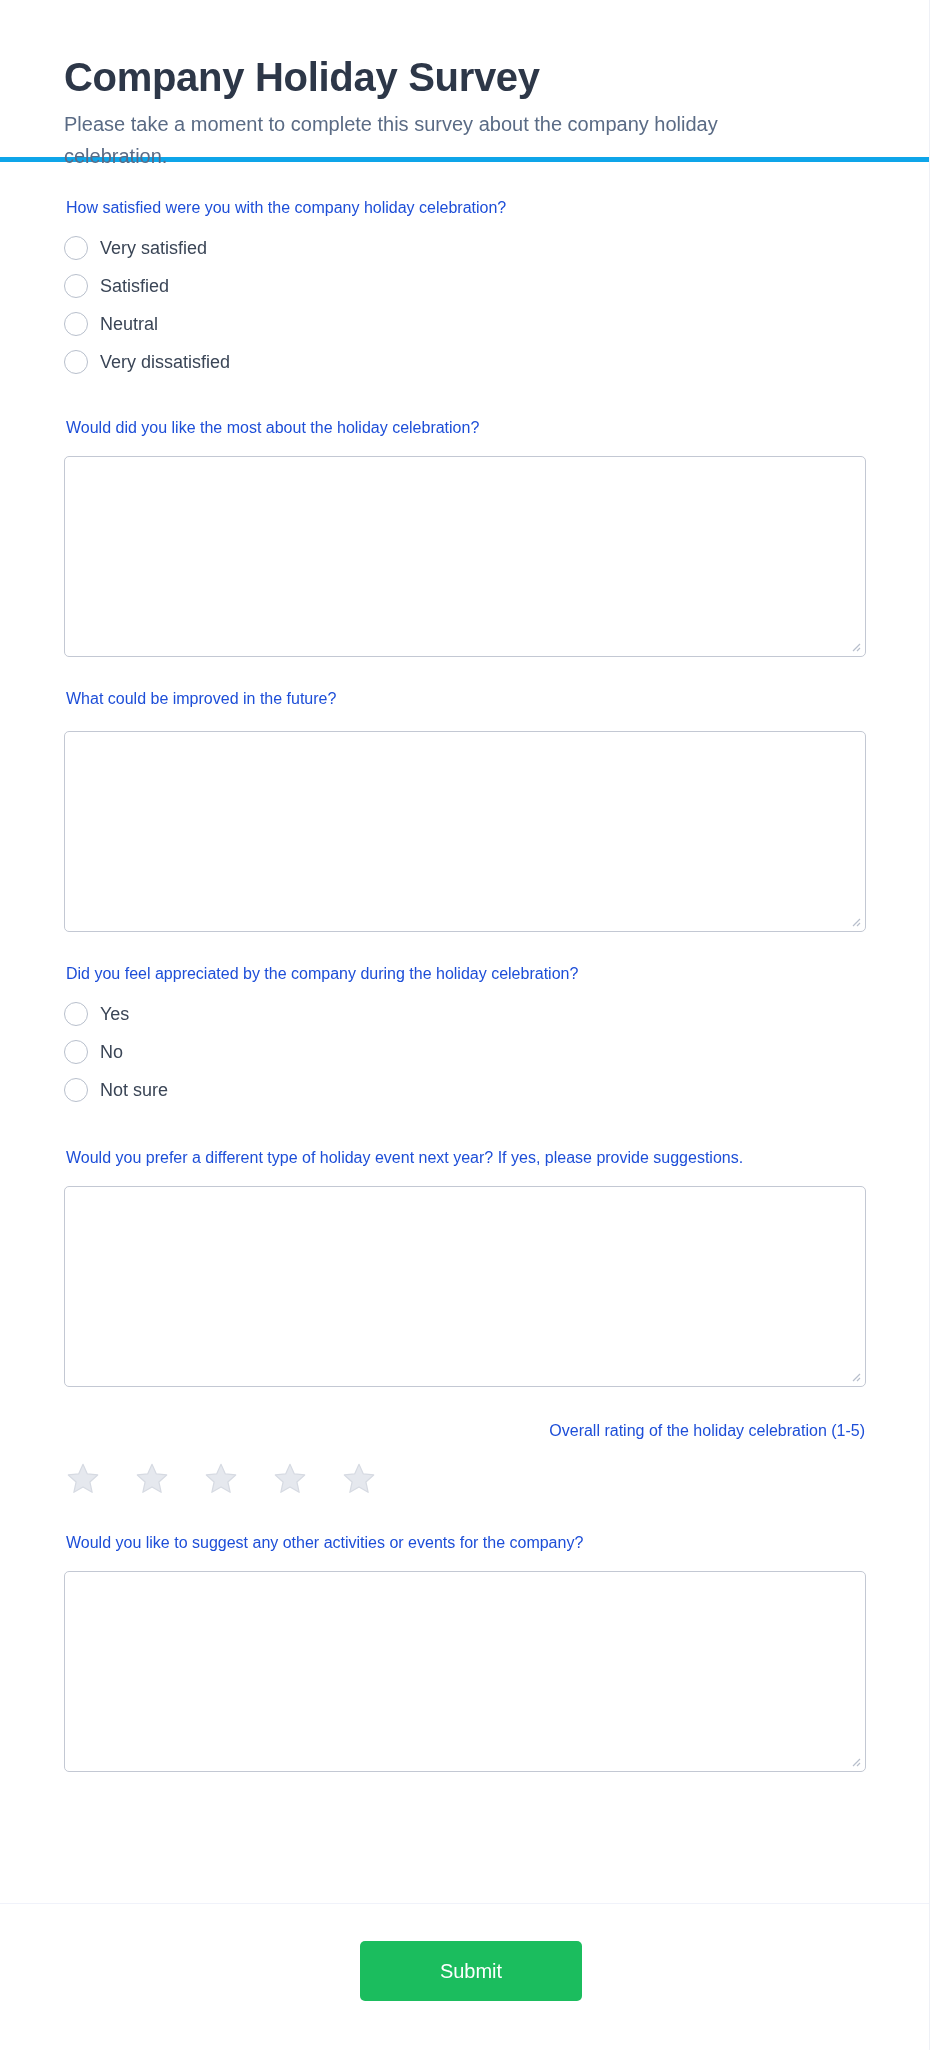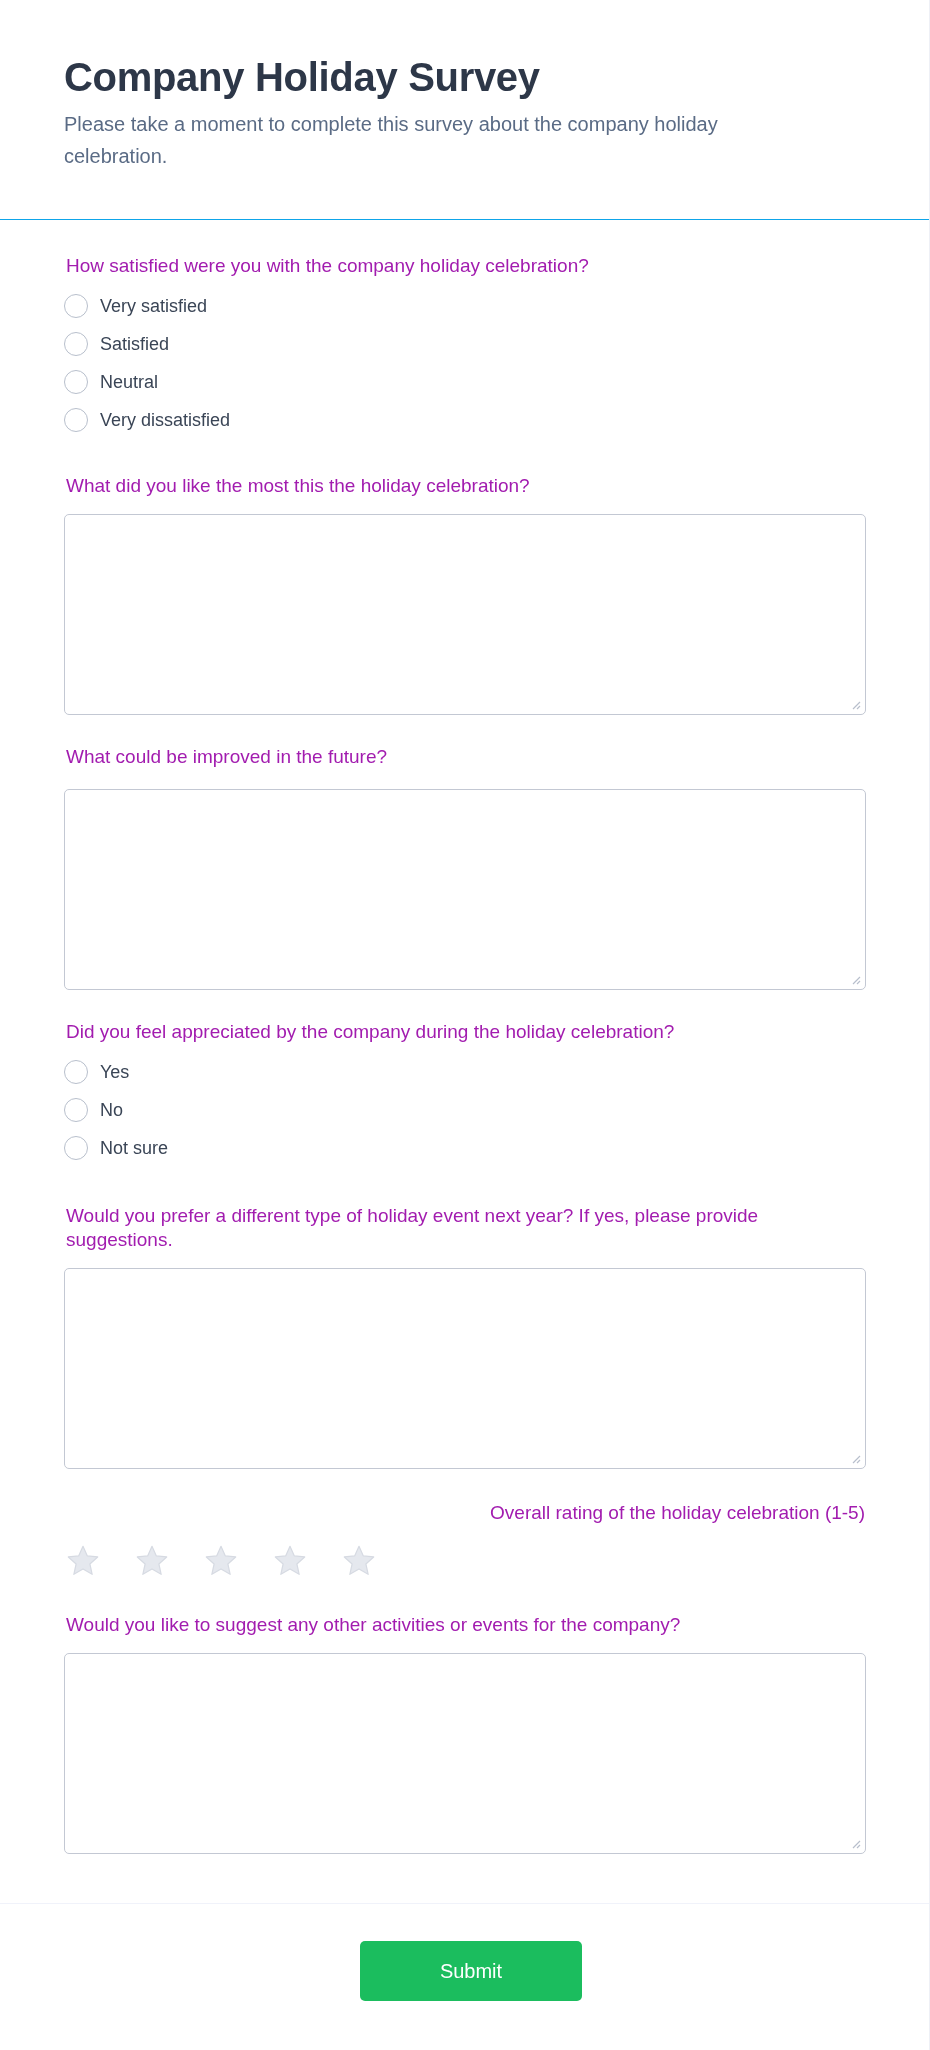--- a/index.html
+++ b/index.html
@@ -1,23 +1,23 @@
 <!DOCTYPE html>
 <html><head>
 <meta charset="utf-8">
 <style>
   * { box-sizing: border-box; margin: 0; padding: 0; }
   html, body { width: 930px; height: 2050px; background: #ffffff; overflow: hidden; }
   body { font-family: "Liberation Sans", "DejaVu Sans", sans-serif; color: #2d3748; position: relative; border-right: 1px solid #eef0f6; }
-  .header { height: 220px; border-bottom: 1px solid #0ea5e9; padding: 50px 64px 0 64px; }
+  .header { height: 162px; border-bottom: 5px solid #0ea5e9; padding: 50px 64px 0 64px; }
   .title { font-size: 40px; font-weight: bold; color: #2d3748; line-height: 54px; letter-spacing: -0.3px; }
   .subtitle { font-size: 20px; color: #5a6b85; line-height: 32px; margin-top: 4px; width: 740px; }
   .form { padding: 34px 64px 0 64px; }
   .question { margin-bottom: 26px; }
-  .q-label { font-size: 19px; line-height: 24px; color: #a21caf; padding-left: 2px; margin-bottom: 16px; }
+  .q-label { font-size: 16px; line-height: 24px; color: #1d4ed8; padding-left: 2px; margin-bottom: 16px; }
   .q-label.two-line { margin-bottom: 16px; }
   .radio-row { display: flex; align-items: center; height: 24px; margin-bottom: 14px; cursor: pointer; }
   .radio-row:last-child { margin-bottom: 0; }
   .radio { width: 24px; height: 24px; border: 1.5px solid #b8bfcc; border-radius: 50%; background: #fff; flex-shrink: 0; }
   .radio-label { font-size: 18px; color: #3a4556; margin-left: 12px; line-height: 24px; }
   .textarea { width: 802px; height: 201px; border: 1.5px solid #c3c8d3; border-radius: 5px; background: #fff; position: relative; display: block; resize: none; }
   .resize-grip { position: absolute; right: 4px; bottom: 4px; width: 10px; height: 10px; }
   .stars { display: flex; gap: 31px; padding-top: 0; }
   .star { width: 38px; height: 36px; cursor: pointer; }
   .footer { position: absolute; left: 0; top: 1903px; width: 929px; border-top: 1px solid #f0f2fa; height: 174px; }
@@ -49,21 +49,21 @@
         <span class="radio-label">Neutral</span>
       </label>
       <label class="radio-row">
         <span class="radio"></span>
         <span class="radio-label">Very dissatisfied</span>
       </label>
     </div>
   </div>
 
   <div class="question" style="margin-top:42px;">
-    <div class="q-label">What did you like the most this the holiday celebration?</div>
+    <div class="q-label">Would did you like the most about the holiday celebration?</div>
     <div class="textarea">
       <svg class="resize-grip" viewBox="0 0 10 10">
           <path d="M9 2 L2 9 M9 6 L6 9" stroke="#b8bfcc" stroke-width="1.2"></path>
         </svg>
     </div>
   </div>
 
   <div class="question" style="margin-top:30px;">
     <div class="q-label" style="margin-bottom:20px;">What could be improved in the future?</div>
     <div class="textarea">

